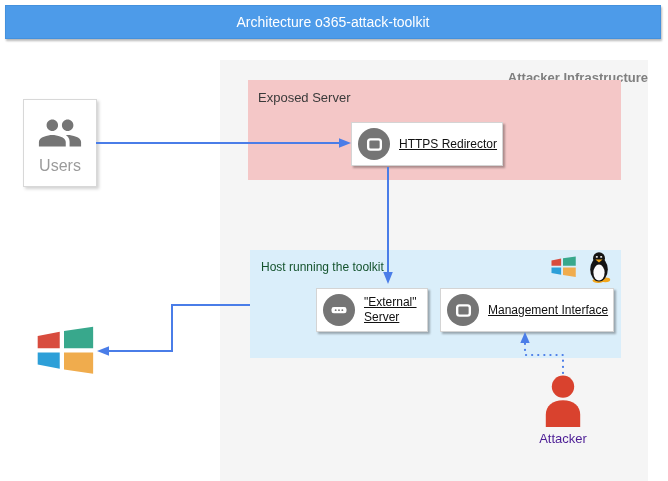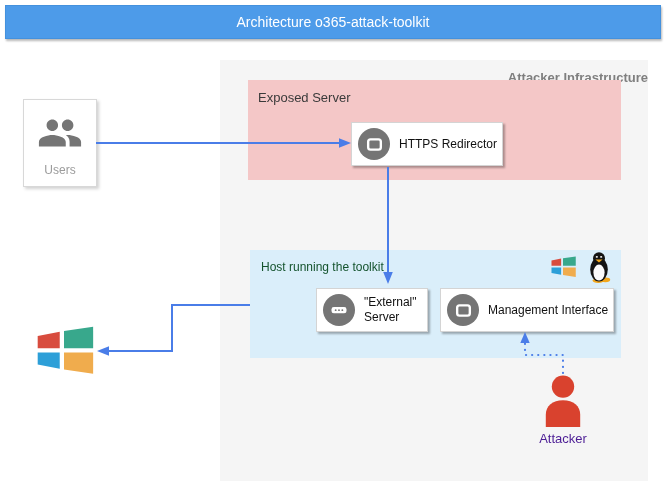--- a/index.html
+++ b/index.html
@@ -19,30 +19,30 @@
   .exposed-box{position:absolute;left:248px;top:80px;width:373px;height:100px;background:#f4c7c7;}
   .exposed-label{position:absolute;left:10px;top:10px;font-size:13px;color:#3a3a3a;}
 
   .host-box{position:absolute;left:250px;top:250px;width:371px;height:108px;background:#daeefa;}
   .host-label{position:absolute;left:11px;top:10px;font-size:12px;color:#14532d;}
 
   
   .node{position:absolute;background:#ffffff;border:1px solid #d4d4d4;
         box-shadow:2px 2px 2px rgba(0,0,0,0.3);
         display:flex;align-items:center;gap:9px;padding-left:6px;box-sizing:border-box;}
-  .node-label{font-size:12px;color:#111111;line-height:1.25;}
+  .node-label{font-size:12px;color:#111111;line-height:1.25;text-decoration:underline;}
   .icon-circle{flex:0 0 auto;width:32px;height:32px;border-radius:50%;background:#757575;
                display:flex;align-items:center;justify-content:center;}
 
   
   .users-box{position:absolute;left:23px;top:99px;width:72px;height:86px;background:#ffffff;
              border:1px solid #d8d8d8;box-shadow:2px 2px 3px rgba(0,0,0,0.18);
              display:flex;flex-direction:column;align-items:center;justify-content:flex-start;}
   .users-box .glyph{margin-top:13px;}
-  .users-label{margin-top:6px;font-size:12px;color:#9b9b9b;}
+  .users-label{font-size:16px;color:#9b9b9b;}
 
   
   .msgraph-logo{position:absolute;left:32px;top:321px;}
   .msgraph-label{position:absolute;left:9px;top:388px;font-size:13px;color:#333333;}
 
   
   .attacker-figure{position:absolute;left:539px;top:374px;}
   .attacker-label{position:absolute;left:523px;top:431px;width:80px;text-align:center;
                   font-size:13px;color:#4c1d95;}
 

